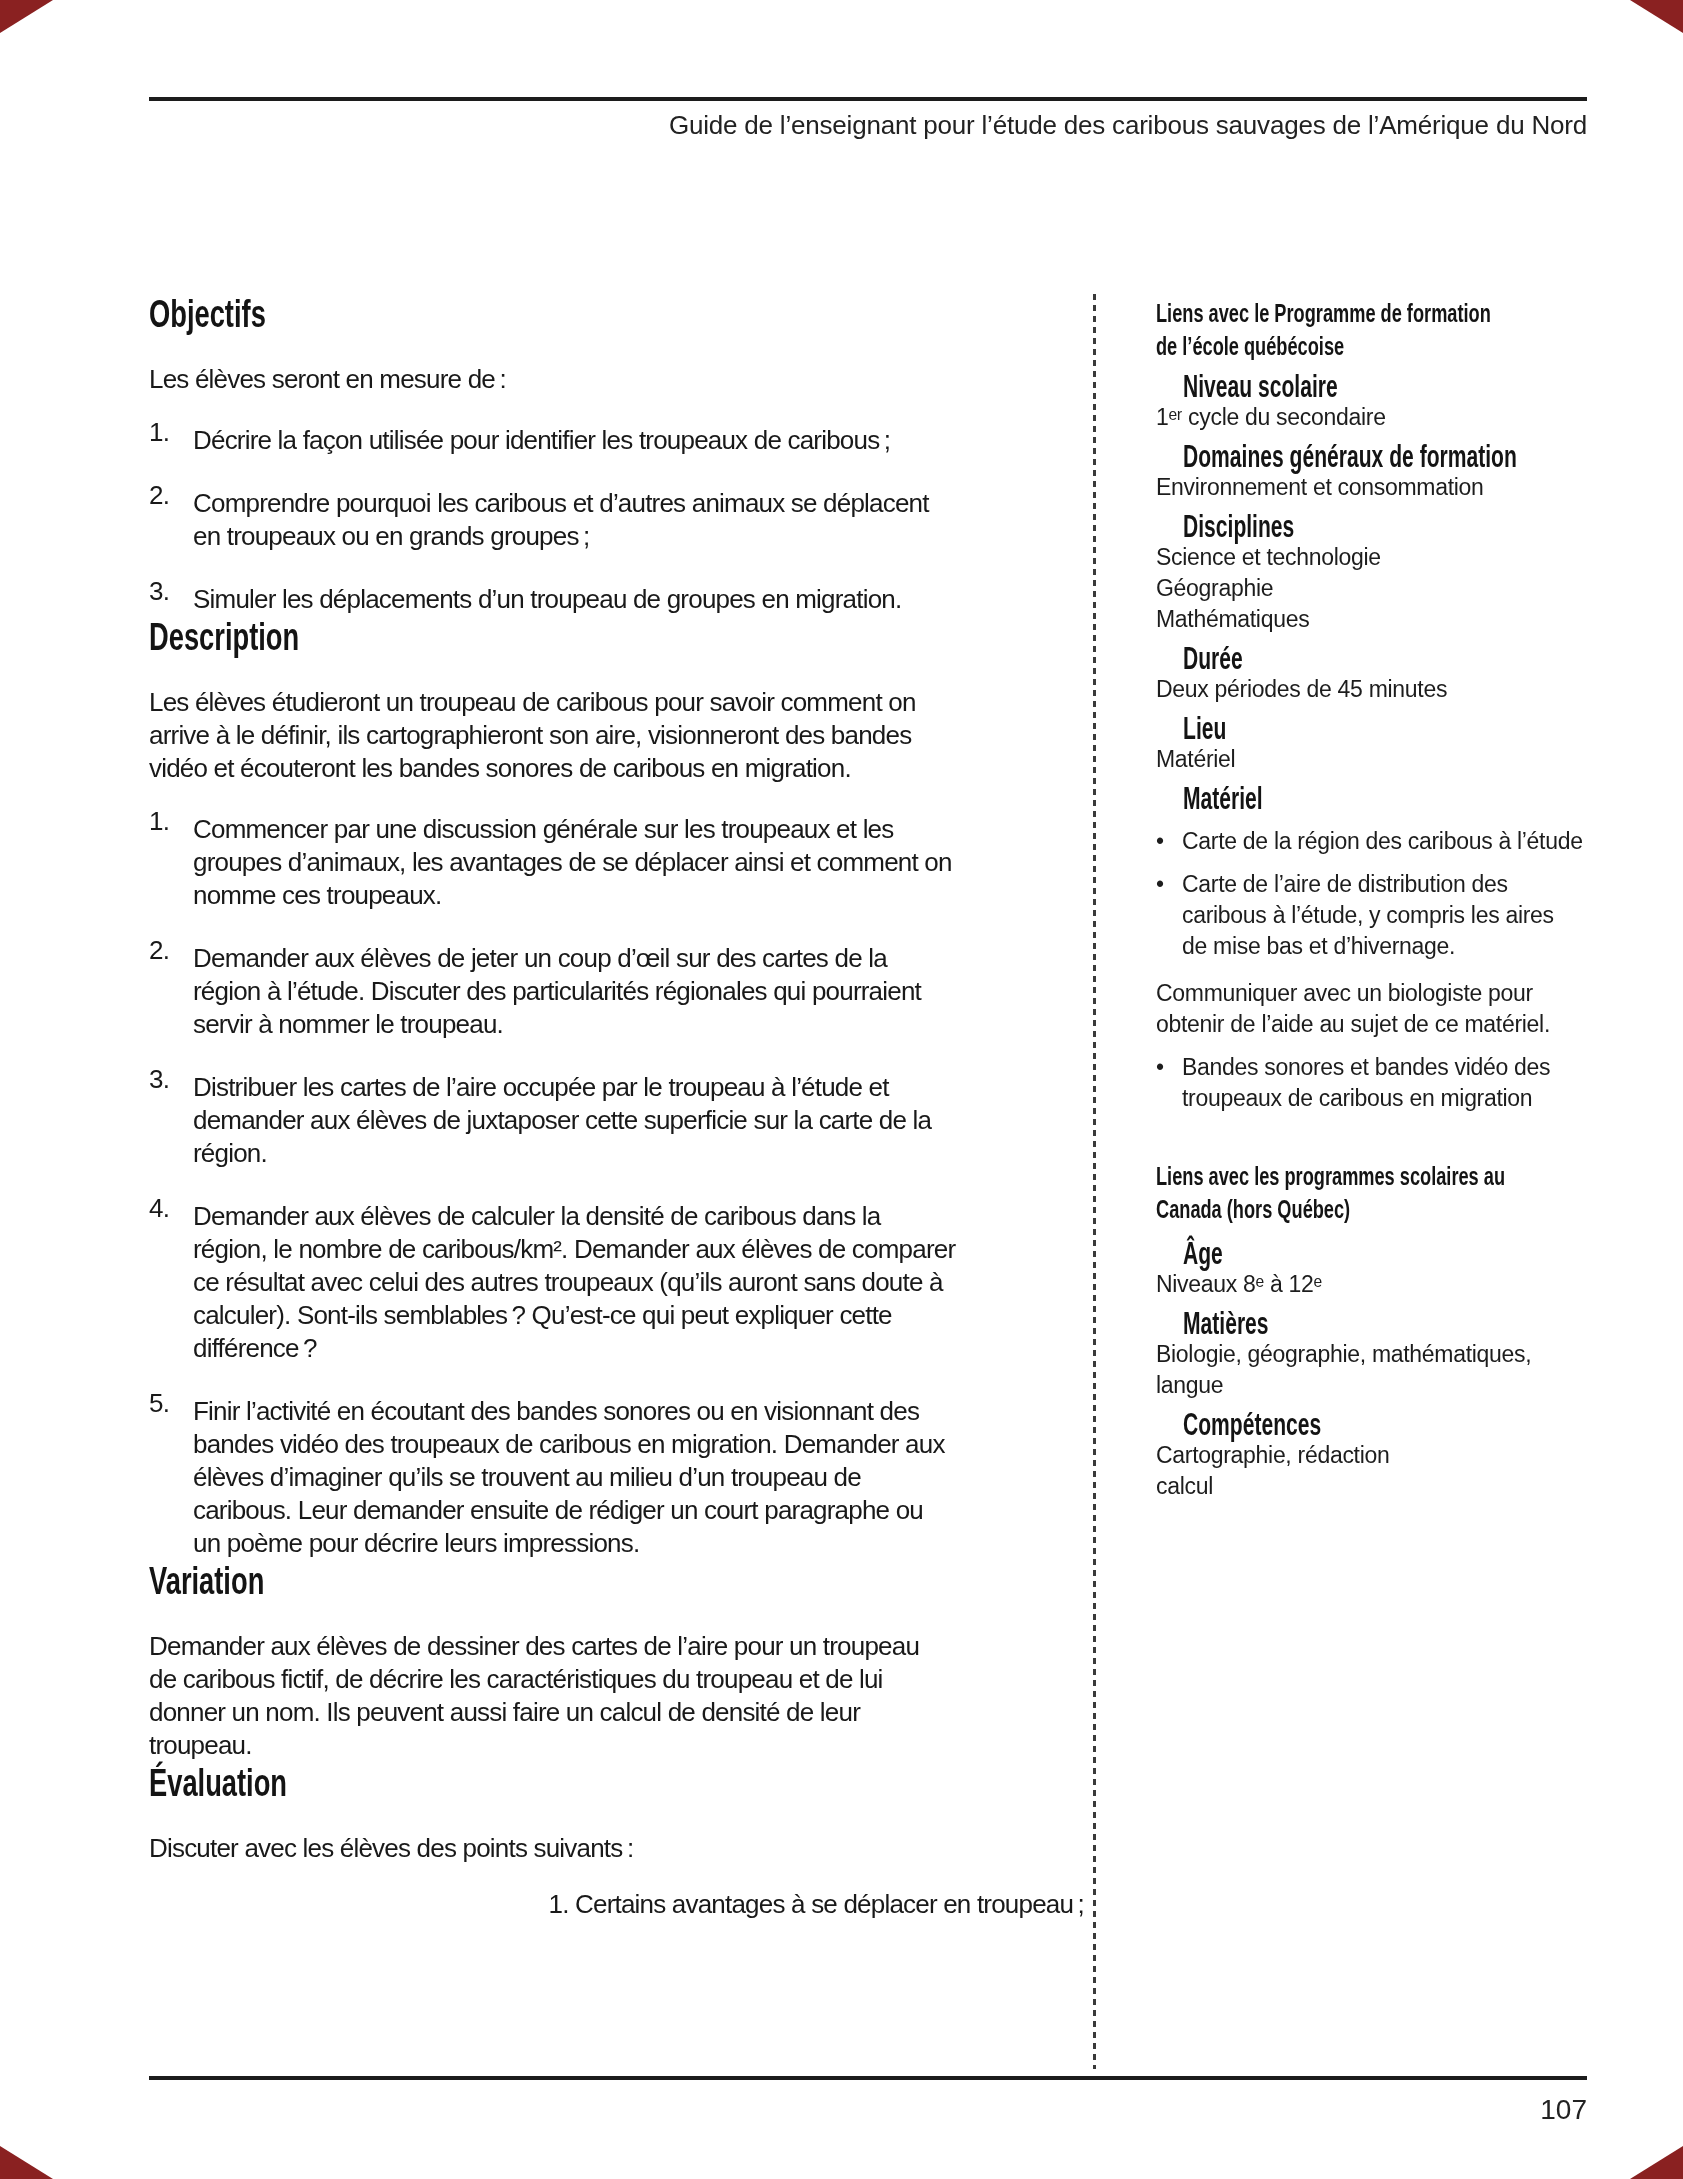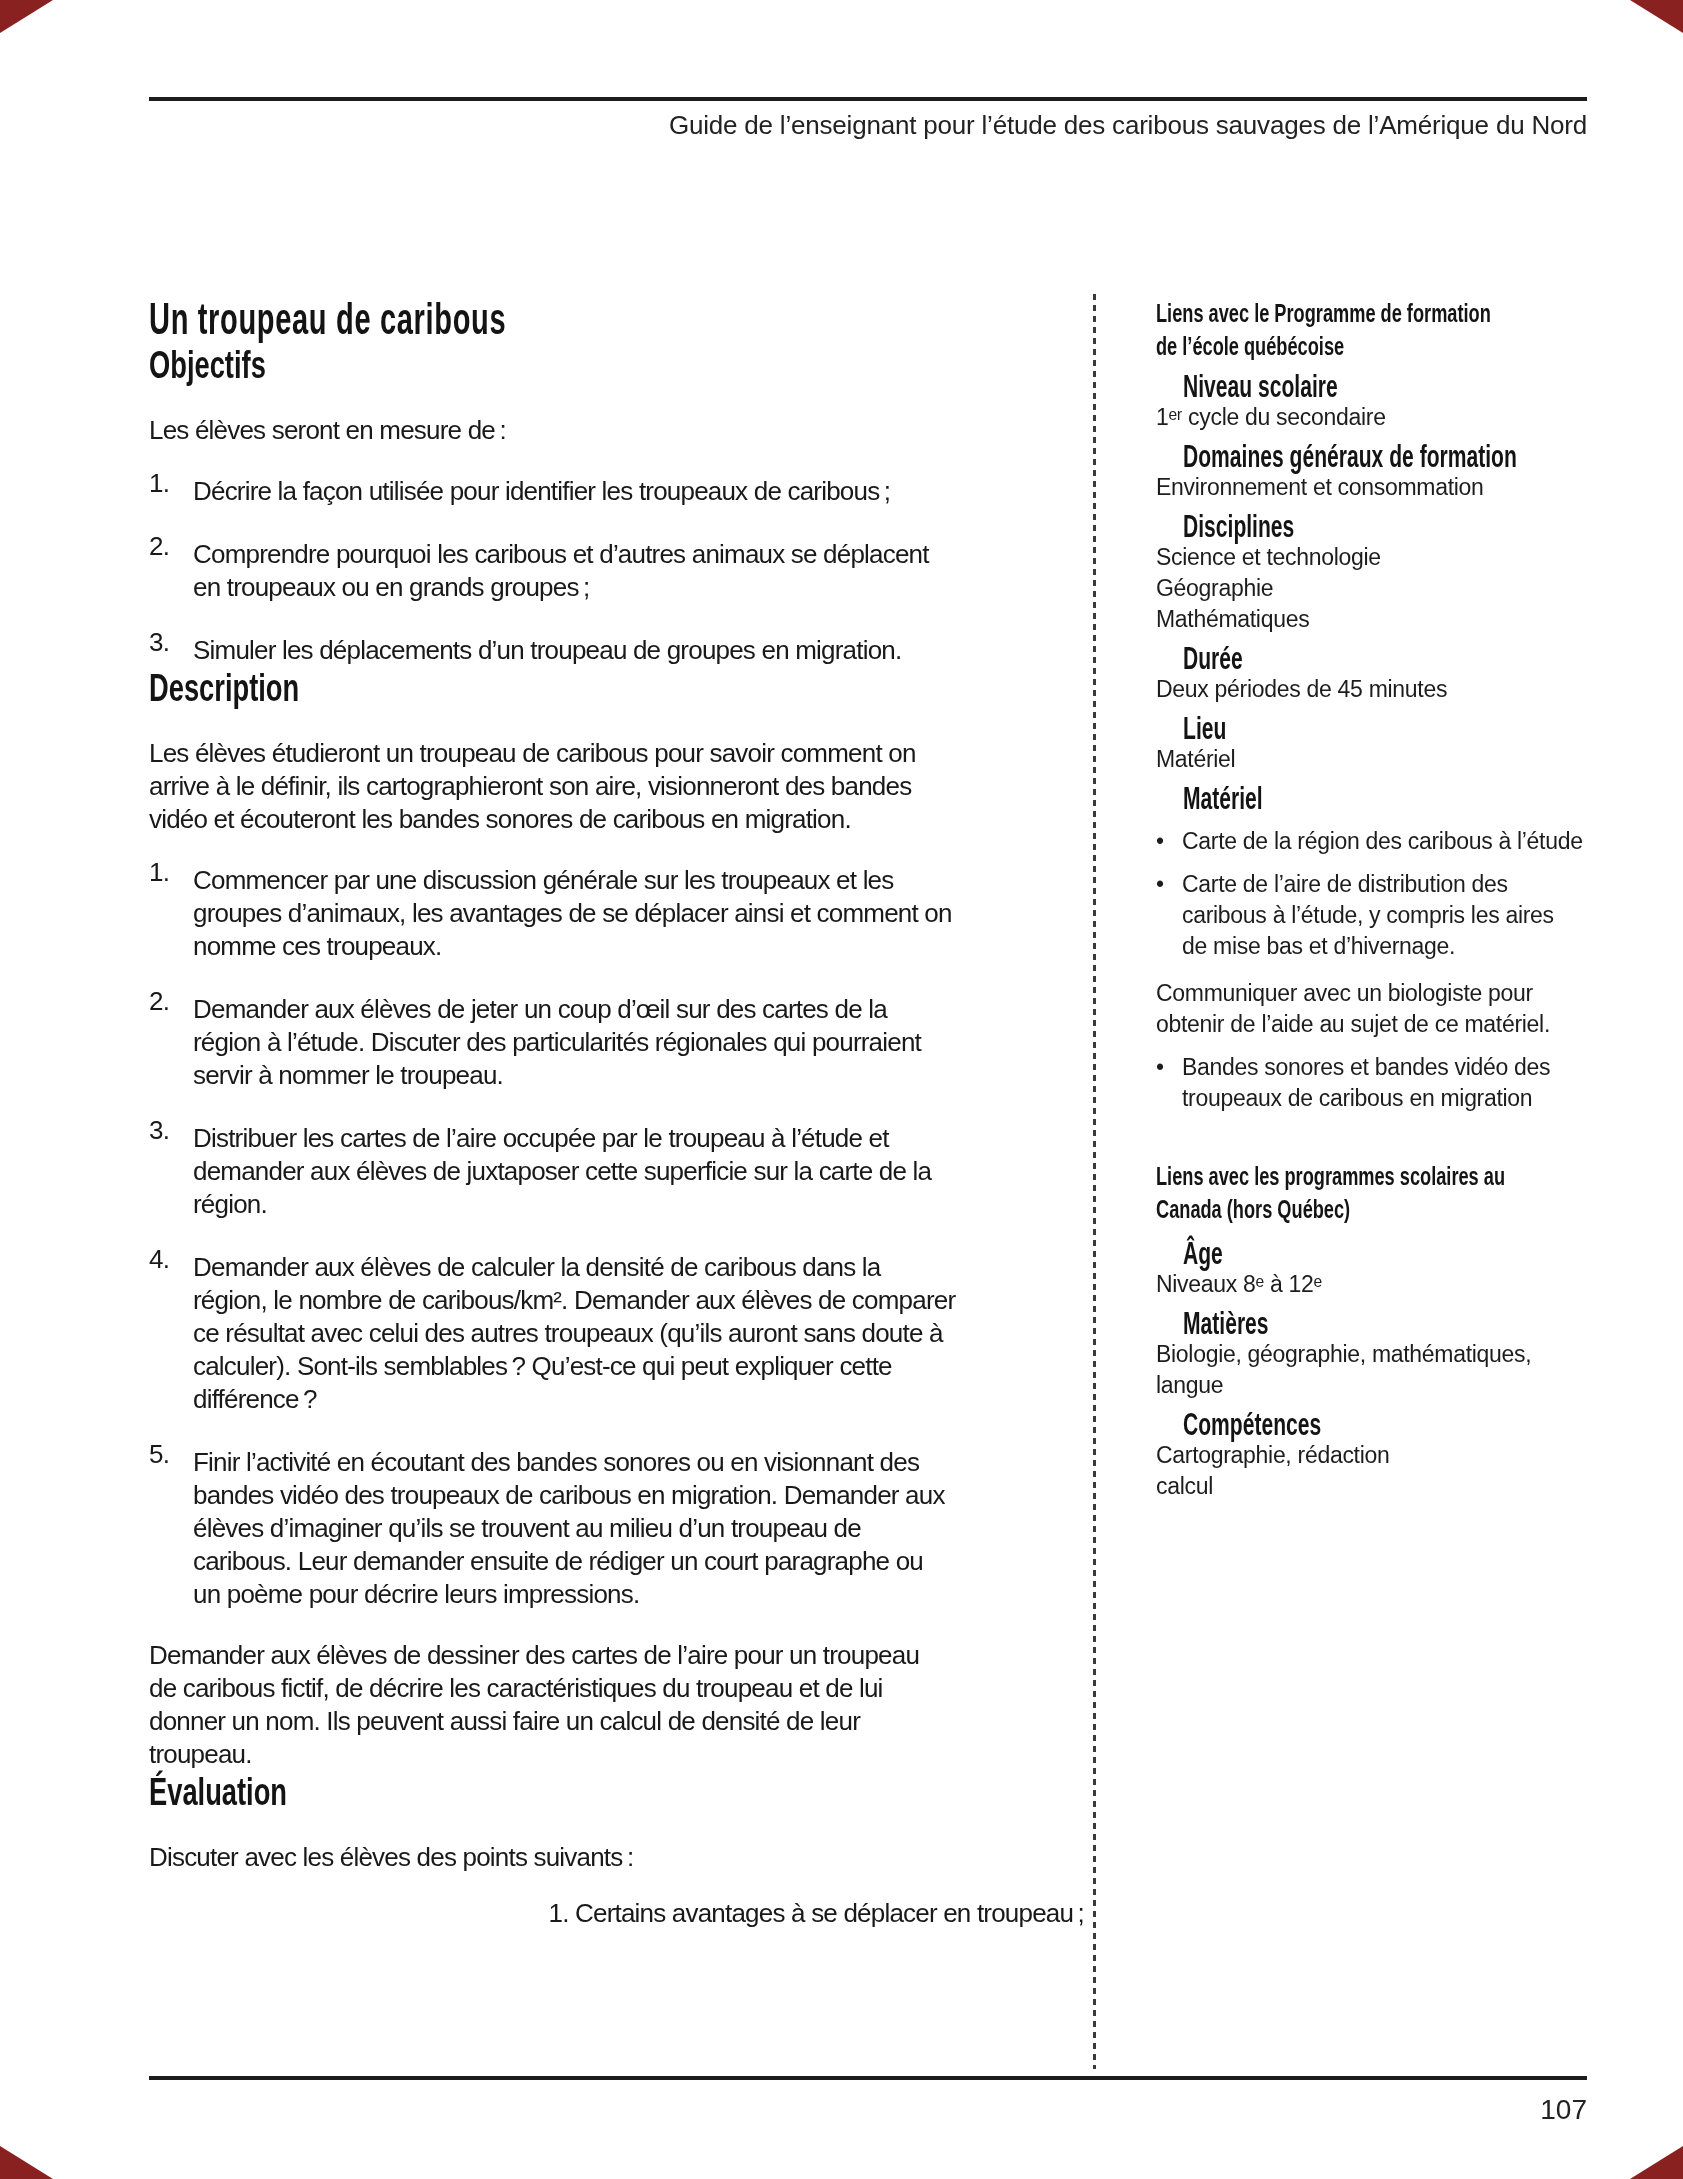--- a/index.html
+++ b/index.html
@@ -90,21 +90,20 @@
   <div class="corner tr"></div>
   <div class="corner bl"></div>
   <div class="corner br"></div>
 
   <div class="rule top"></div>
   <div class="running-head">Guide de l’enseignant pour l’étude des caribous sauvages de l’Amérique du Nord</div>
 
   <div class="dash-divider"></div>
 
   <div class="main-col">
-    <h1 class="doc-title"><span class="squish">Un troupeau de caribous</span></h1>
 
     <h2 class="sec mt-objectifs"><span class="squish">Objectifs</span></h2>
     <p class="body pre">Les élèves seront en mesure de :</p>
     <div class="olist">
       <div class="li">
         <span class="num">1.</span>
         <span class="txt pre">Décrire la façon utilisée pour identifier les troupeaux de caribous ;</span>
       </div>
       <div class="li">
         <span class="num">2.</span>
@@ -152,20 +151,21 @@
       <div class="li">
         <span class="num">5.</span>
         <span class="txt pre">Finir l’activité en écoutant des bandes sonores ou en visionnant des
 bandes vidéo des troupeaux de caribous en migration. Demander aux
 élèves d’imaginer qu’ils se trouvent au milieu d’un troupeau de
 caribous. Leur demander ensuite de rédiger un court paragraphe ou
 un poème pour décrire leurs impressions.</span>
       </div>
     </div>
 
+    <h2 class="sec mt-variation"><span class="squish">Variation</span></h2>
     <p class="body pre">Demander aux élèves de dessiner des cartes de l’aire pour un troupeau
 de caribous fictif, de décrire les caractéristiques du troupeau et de lui
 donner un nom. Ils peuvent aussi faire un calcul de densité de leur
 troupeau.</p>
 
     <h2 class="sec mt-evaluation"><span class="squish">Évaluation</span></h2>
     <p class="body pre">Discuter avec les élèves des points suivants :</p>
     <p class="inline-item pre">1. Certains avantages à se déplacer en troupeau ;</p>
   </div>
 

